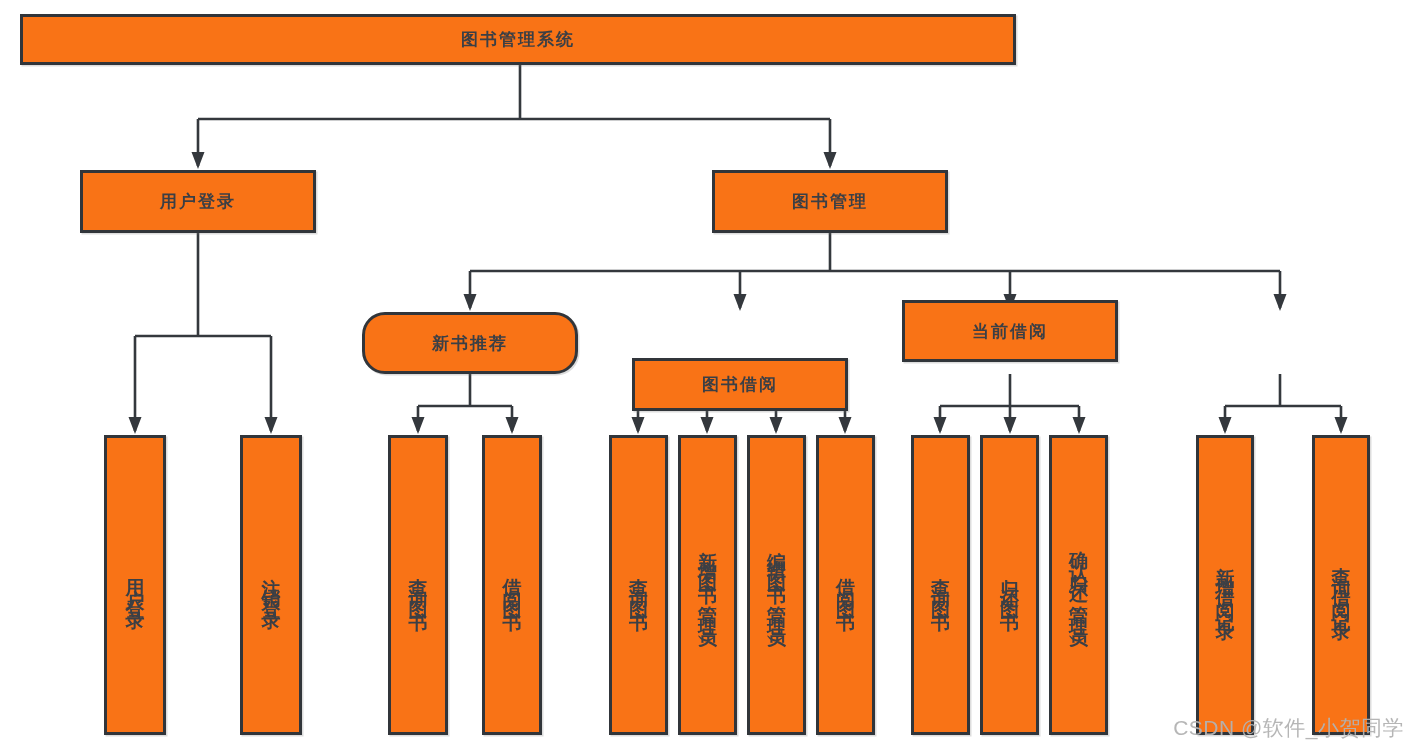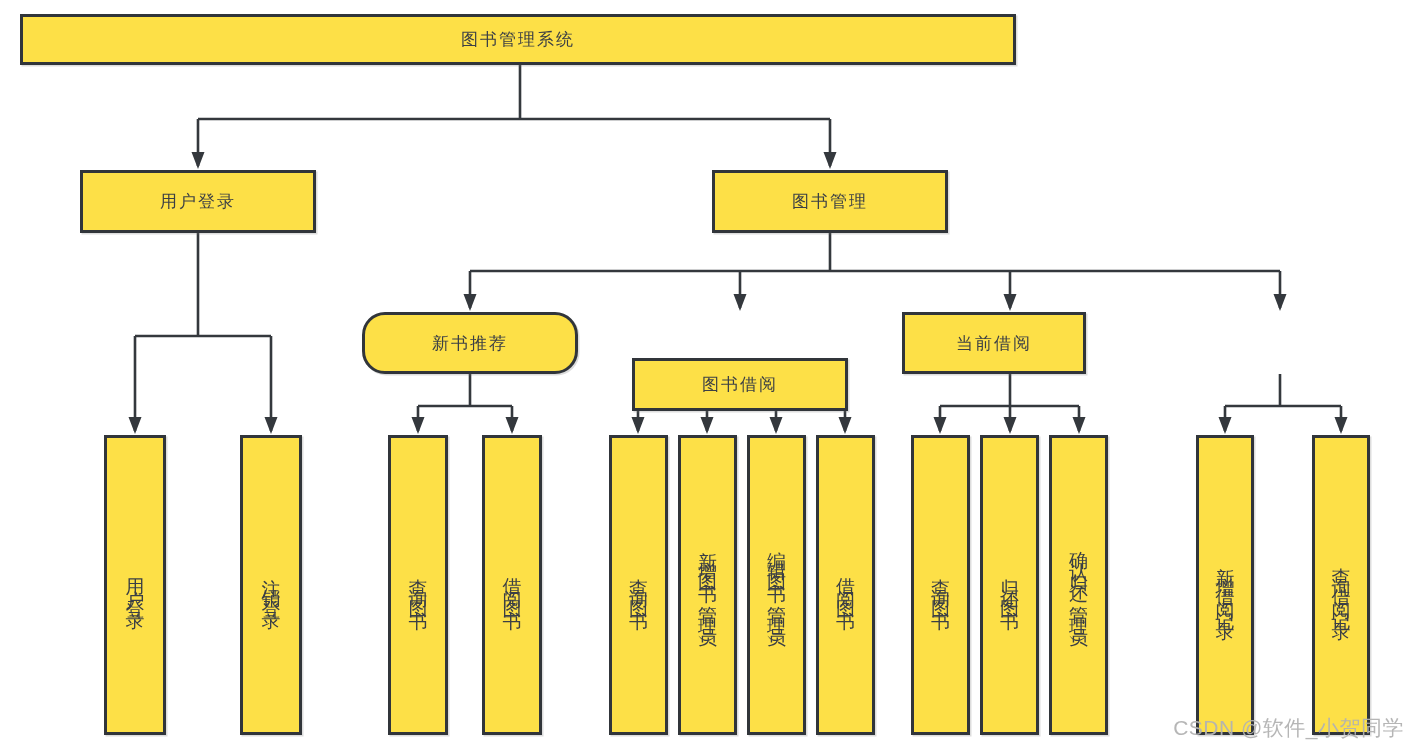--- a/index.html
+++ b/index.html
@@ -8,27 +8,28 @@
     width: 1405px; height: 747px;
     background: #ffffff;
     font-family: "Liberation Sans", sans-serif;
     overflow: hidden;
   }
   #connectors { position: absolute; left: 0; top: 0; z-index: 0; }
   .node {
     position: absolute;
     box-sizing: border-box;
     border: 3px solid #31353a;
-    background: #fde047;
+    background: #f97316;
     display: flex;
     align-items: center;
     justify-content: center;
     color: #3b3f45;
     z-index: 1;
     box-shadow: 1.5px 1.5px 0 rgba(120,120,120,0.25);
+    font-weight: bold;
   }
   .h-label {
     font-size: 17px;
     letter-spacing: 2px;
     white-space: nowrap;
     color: #3b3f45;
   }
   .leaf .v-label {
     writing-mode: vertical-rl;
     text-orientation: mixed;
@@ -94,21 +95,21 @@
   <div class="node" style="left:712px; top:170px; width:236px; height:63px;">
     <span class="h-label">图书管理</span>
   </div>
 
   <div class="node" style="left:362px; top:312px; width:216px; height:62px;border-radius:23px;">
     <span class="h-label">新书推荐</span>
   </div>
   <div class="node" style="left:632px; top:312px; width:216px; height:53px;margin-top:46px;">
     <span class="h-label">图书借阅</span>
   </div>
-  <div class="node" style="left:902px; top:312px; width:184px; height:62px;">
+  <div class="node" style="left:902px; top:300px; width:216px; height:62px;">
     <span class="h-label">当前借阅</span>
   </div>
 
   <div class="node leaf" style="left:104px; top:435px; width:62px; height:300px;">
     <span class="v-label">用户登录</span>
   </div>
   <div class="node leaf" style="left:240px; top:435px; width:62px; height:300px;">
     <span class="v-label">注销登录</span>
   </div>
 

